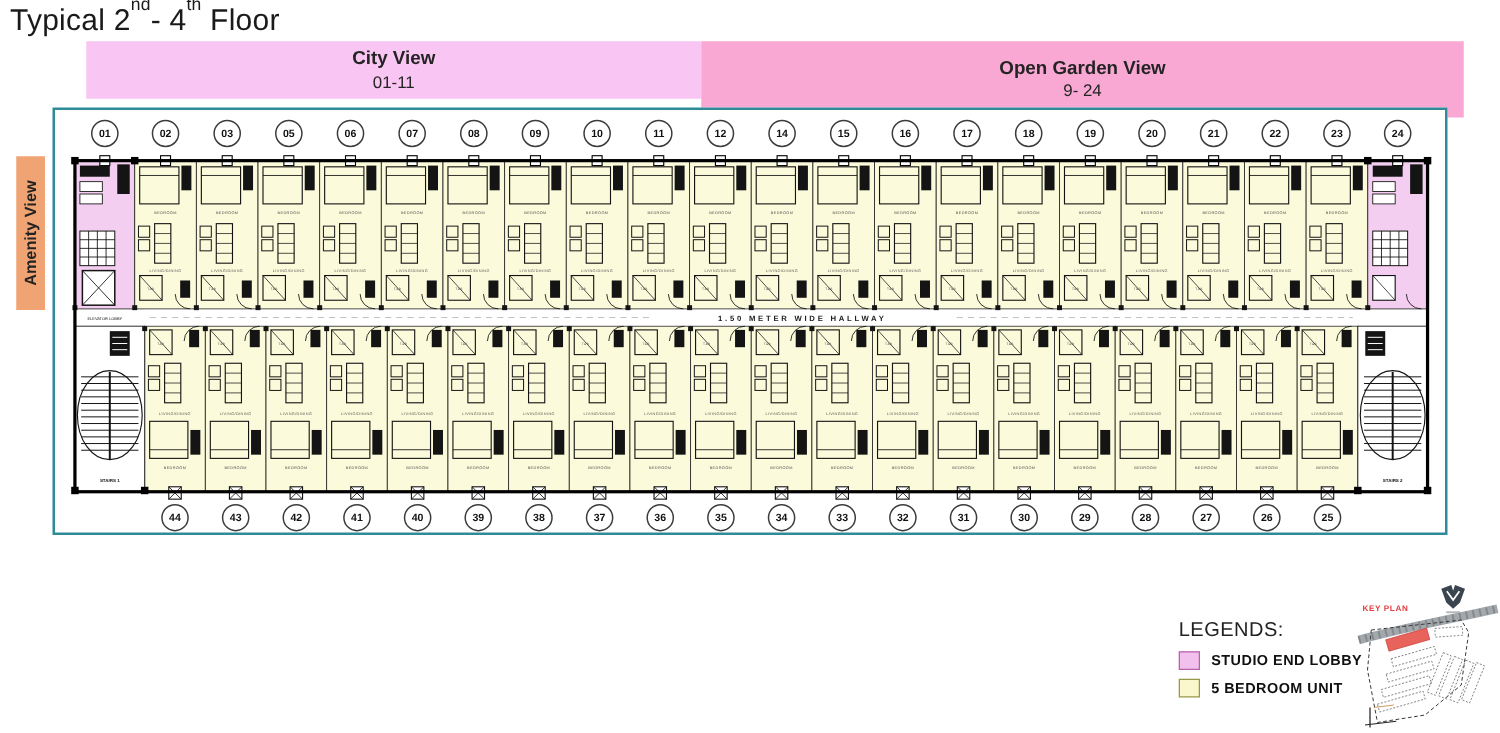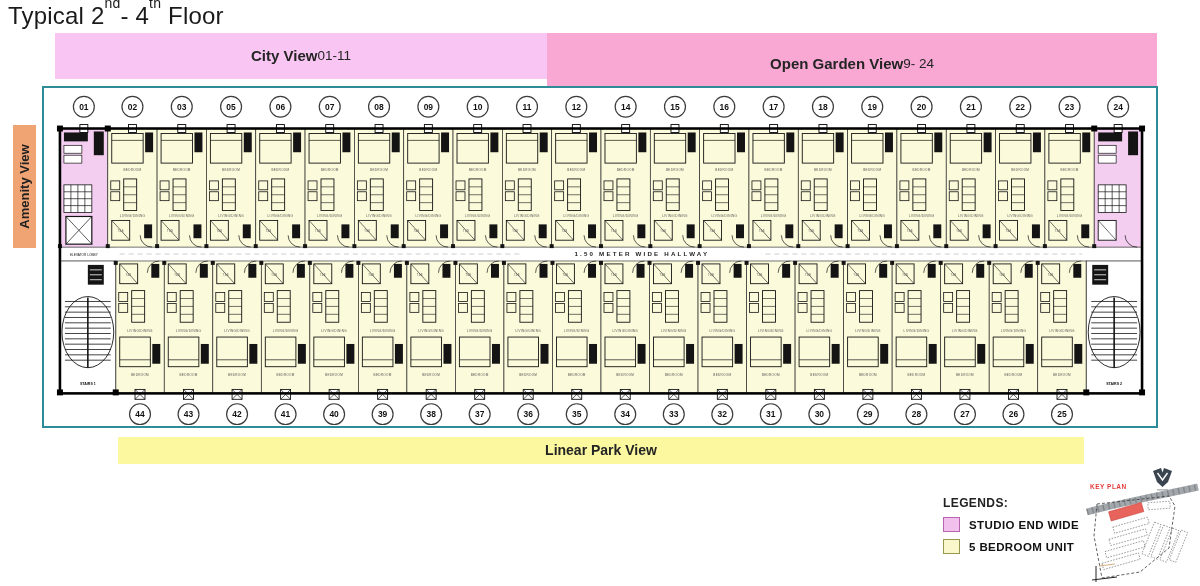--- a/index.html
+++ b/index.html
@@ -1,35 +1,35 @@
 <!DOCTYPE html>
 <html><head>
 <meta charset="utf-8">
 <style>
   html,body{margin:0;padding:0;background:#fff;}
   .stage{position:relative;width:1200px;height:586px;background:#fff;overflow:hidden;
          font-family:"Liberation Sans",sans-serif;color:#1b1b1b;}
   .title{position:absolute;left:8px;top:2px;font-size:24px;letter-spacing:.2px;color:#1a1a1a;}
   .title sup{font-size:14px;position:relative;top:-7px;}
-  .banner{position:absolute;display:flex;flex-direction:row;align-items:center;justify-content:center;
-          line-height:1.3;color:#242424;}
+  .banner{position:absolute;display:flex;flex-direction:column;align-items:center;justify-content:center;
+          line-height:1.3;color:#242424;margin-left:14px;}
   .banner .b-label{font-weight:bold;font-size:15px;}
   .banner .b-range{font-size:13.5px;text-align:right;}
   .banner-city{left:55px;top:33px;width:492px;height:46px;background:#F9C6F3;}
   .banner-garden{left:547px;top:33px;width:610px;height:61px;background:#f9a8d4;}
   .banner-amenity{position:absolute;left:13px;top:125px;width:23px;height:123px;background:#F0A473;
                   display:flex;align-items:center;justify-content:center;}
   .banner-amenity span{transform:rotate(-90deg);white-space:nowrap;font-weight:bold;font-size:13px;color:#222;}
   .banner-park{left:118px;top:437px;width:966px;height:27px;background:#FBF8A0;}
   .banner-park .b-label{font-size:14px;}
   .plan-panel{position:absolute;left:42px;top:86px;width:1116px;height:342px;box-sizing:border-box;
               border:2px solid #2E8B97;background:#fff;}
   .plan-panel svg{display:block;}
   .legends{position:absolute;left:943px;top:496px;}
-  .legends .lg-title{font-size:12px;font-weight:bold;letter-spacing:.4px;color:#222;}
+  .legends .lg-title{font-size:16px;font-weight:normal;letter-spacing:.4px;color:#222;}
   .lg-row{display:flex;align-items:center;margin-top:7px;}
   .lg-swatch{width:17px;height:15px;box-sizing:border-box;margin-right:9px;}
   .lg-swatch.pink{background:#F2C0ED;border:1px solid #b863ae;}
   .lg-swatch.yellow{background:#F9F7CB;border:1px solid #97974e;}
   .lg-label{font-size:11.5px;font-weight:bold;letter-spacing:.4px;color:#111;}
   .key-plan{position:absolute;left:1085px;top:466px;width:115px;height:120px;}
   svg text{font-family:"Liberation Sans",sans-serif;}
 </style>
 </head>
 <body>
@@ -1198,29 +1198,26 @@
             <text x="972.95" y="333" font-size="8.5" font-weight="700" text-anchor="middle" fill="#111">26</text>
           </g>
           <g>
             <circle cx="1021.6500000000001" cy="330" r="10.5" fill="#fff" stroke="#3c3c3c" stroke-width="1.2"></circle>
             <text x="1021.6500000000001" y="333" font-size="8.5" font-weight="700" text-anchor="middle" fill="#111">25</text>
           </g>
         </svg>
       </div>
   </div>
 
-  <div class="banner banner-park">
-    <div class="b-label">Linear Park View</div>
-  </div>
 
   <div class="legends">
     <div class="lg-title">LEGENDS:</div>
     <div class="lg-row">
       <div class="lg-swatch pink"></div>
-      <div class="lg-label">STUDIO END WIDE</div>
+      <div class="lg-label">STUDIO END LOBBY</div>
     </div>
     <div class="lg-row">
       <div class="lg-swatch yellow"></div>
       <div class="lg-label">5 BEDROOM UNIT</div>
     </div>
   </div>
 
   <div class="key-plan">
     <svg viewBox="0 0 115 120" width="115" height="120">
       <g transform="translate(68,2)">

